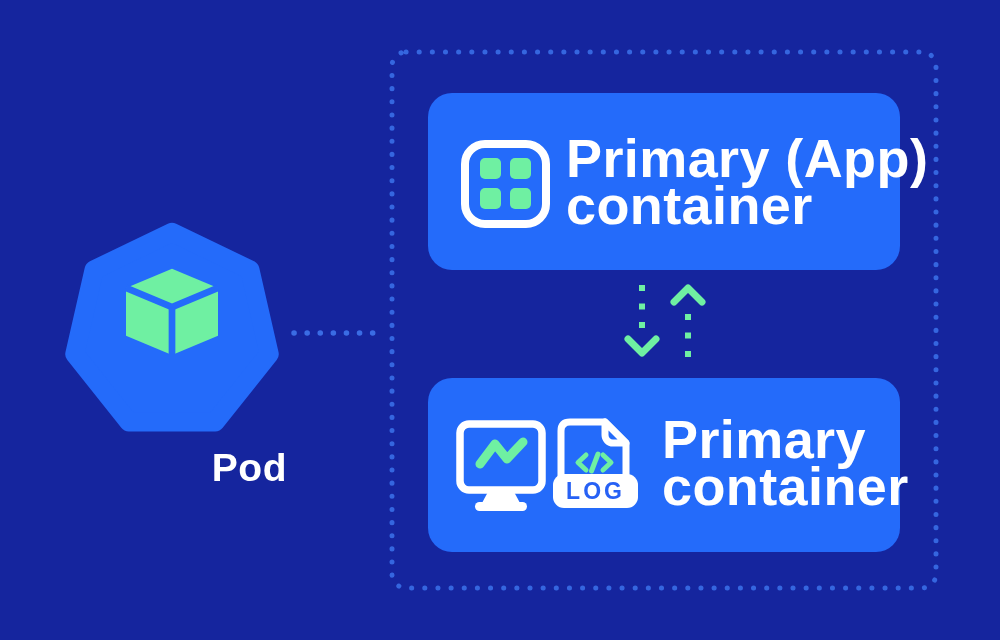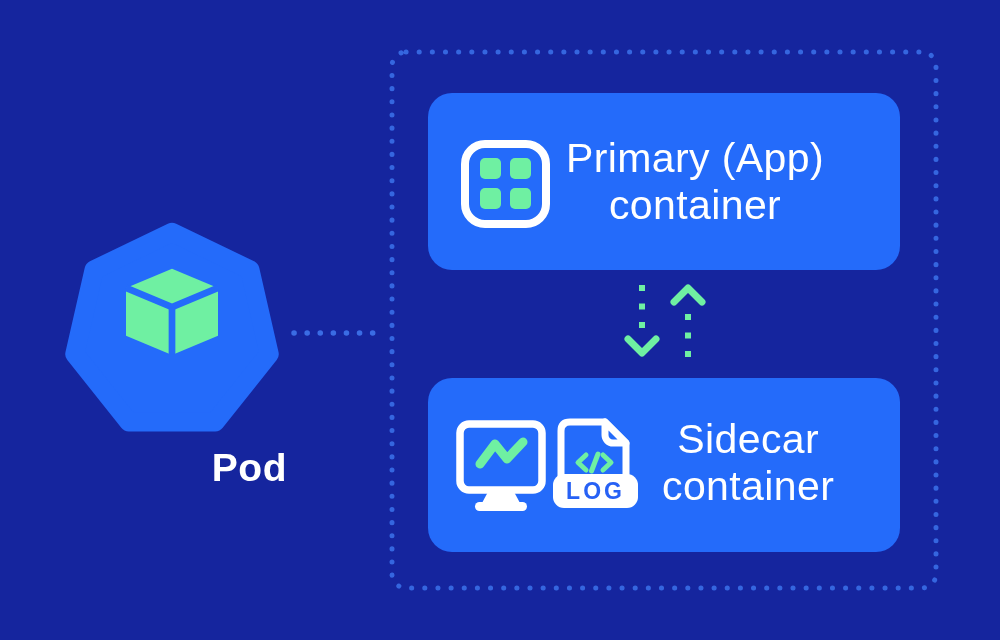--- a/index.html
+++ b/index.html
@@ -10,26 +10,25 @@
   }
   .abs{position:absolute;}
   .card{
     position:absolute;
     background:#246BFA;
     border-radius:24px;
   }
   .card-label{
     position:absolute;
     color:#FFFFFF;
-    font-size:41px;
-    font-weight:400;
+    font-size:54px;
+    font-weight:700;
     line-height:47px;
     letter-spacing:0.4px;
     white-space:nowrap;
-    text-align:center;
   }
   .pod-label{
     position:absolute;
     left:57px;top:446px;width:230px;
     text-align:right;
     color:#FFFFFF;
     font-size:39px;
     font-weight:600;
     letter-spacing:0.5px;
   }
@@ -104,18 +103,18 @@
       <g stroke="#6FF0A2" stroke-width="5" fill="none" stroke-linecap="round" stroke-linejoin="round">
         <polyline points="33,37 25,44.5 33,52"></polyline>
         <line x1="38.5" y1="53" x2="45" y2="36"></line>
         <polyline points="50,37 58,44.5 50,52"></polyline>
       </g>
       <rect x="0" y="56" width="85" height="34" rx="11" fill="#FFFFFF"></rect>
       <text class="log-text" x="42.5" y="81" text-anchor="middle" font-size="23" fill="#2761F5">LOG</text>
     </svg>
 
     <div class="card-label" style="left:234px;top:38px;">
-      <div>Sidecar</div>
+      <div>Primary</div>
       <div>container</div>
     </div>
   </div>
 
 </div>
 
 </body></html>

